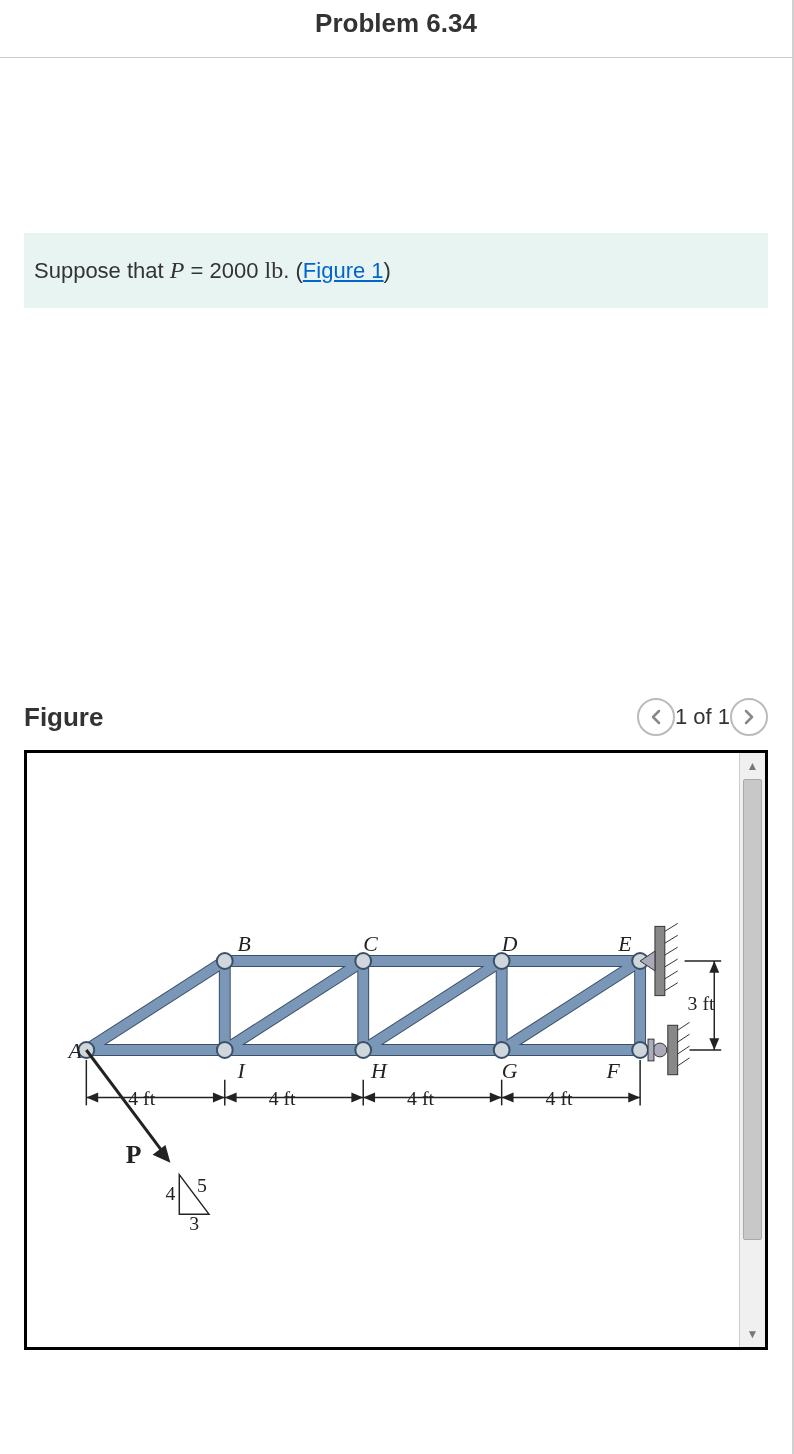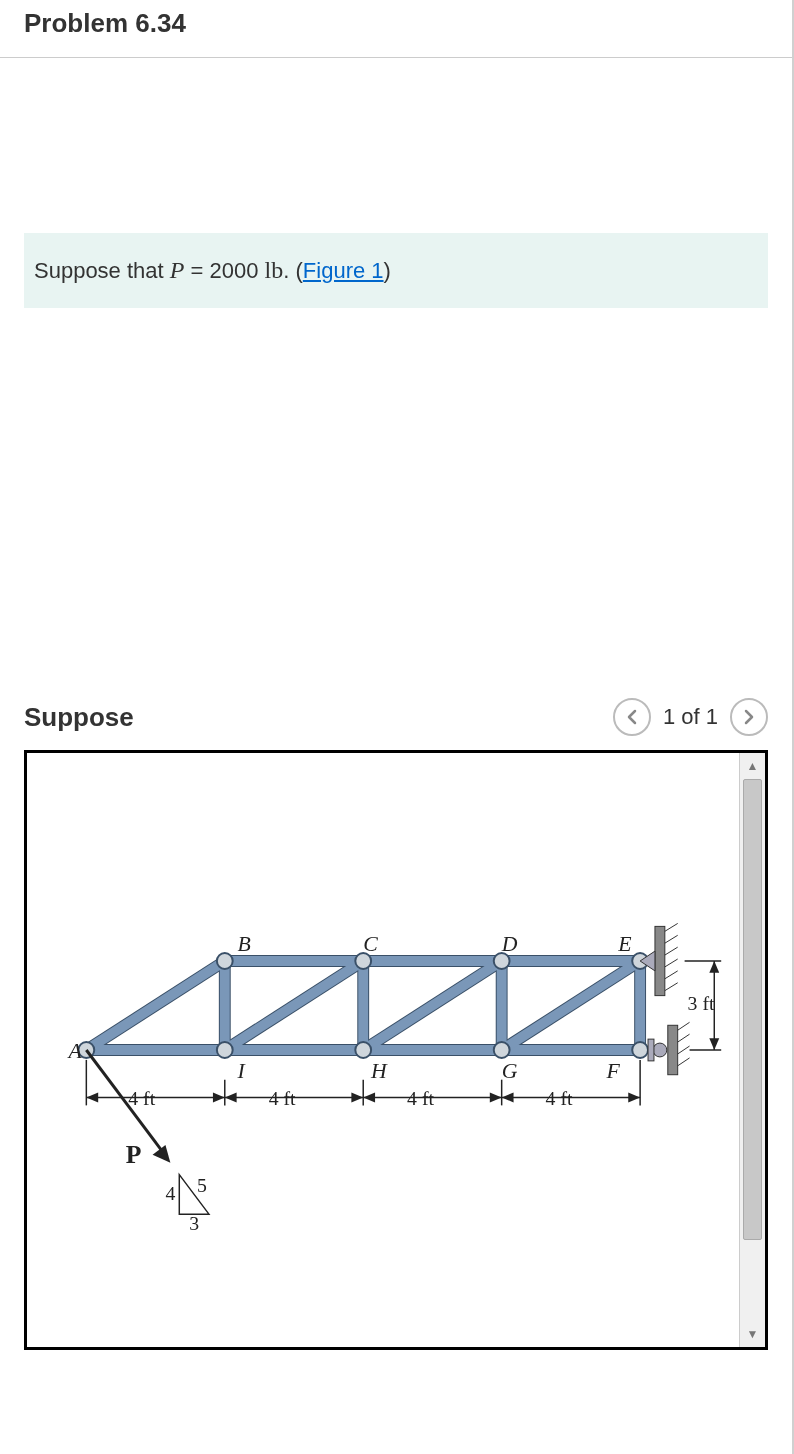--- a/index.html
+++ b/index.html
@@ -7,20 +7,21 @@
     font-family: Arial, Helvetica, sans-serif;
     background: #fff;
     width: 794px;
     height: 1454px;
     position: relative;
     border-right: 2px solid #d0d0d0;
   }
   .header {
     padding: 8px 24px 18px 24px;
     border-bottom: 1px solid #ccc;
+    text-align: center;
   }
   .problem-title {
     font-size: 26px;
     font-weight: bold;
     color: #333;
   }
   .spacer-top { height: 175px; }
   .instruction-box {
     margin: 0 24px;
     background: #e8f4f2;
@@ -49,21 +50,20 @@
     padding: 0 24px 14px 24px;
   }
   .figure-label {
     font-size: 26px;
     font-weight: bold;
     color: #333;
   }
   .nav-group {
     display: flex;
     align-items: center;
-    gap: 12px;
     justify-content: center;
   }
   .nav-btn {
     width: 38px;
     height: 38px;
     border-radius: 50%;
     border: 2px solid #bbb;
     background: #fff;
     display: flex;
     align-items: center;
@@ -156,21 +156,21 @@
 
 <div class="spacer-top"></div>
 
 <div class="instruction-box">
   <span>Suppose that </span><span class="mathvar">P</span><span> = 2000 </span><span class="mathunit">lb</span><span>. (</span><a href="#" class="figure-link">Figure 1</a><span>)</span>
 </div>
 
 <div class="spacer-mid"></div>
 
 <div class="figure-header">
-  <div class="figure-label">Suppose</div>
+  <div class="figure-label">Figure</div>
   <div class="nav-group">
     <div class="nav-btn">
       <svg width="12" height="16" viewBox="0 0 12 16">
           <path d="M9 2 L3 8 L9 14" stroke="#888" stroke-width="2.5" fill="none" stroke-linecap="round" stroke-linejoin="round"></path>
         </svg>
     </div>
     <div class="nav-count">1 of 1</div>
     <div class="nav-btn">
       <svg width="12" height="16" viewBox="0 0 12 16">
           <path d="M3 2 L9 8 L3 14" stroke="#888" stroke-width="2.5" fill="none" stroke-linecap="round" stroke-linejoin="round"></path>

